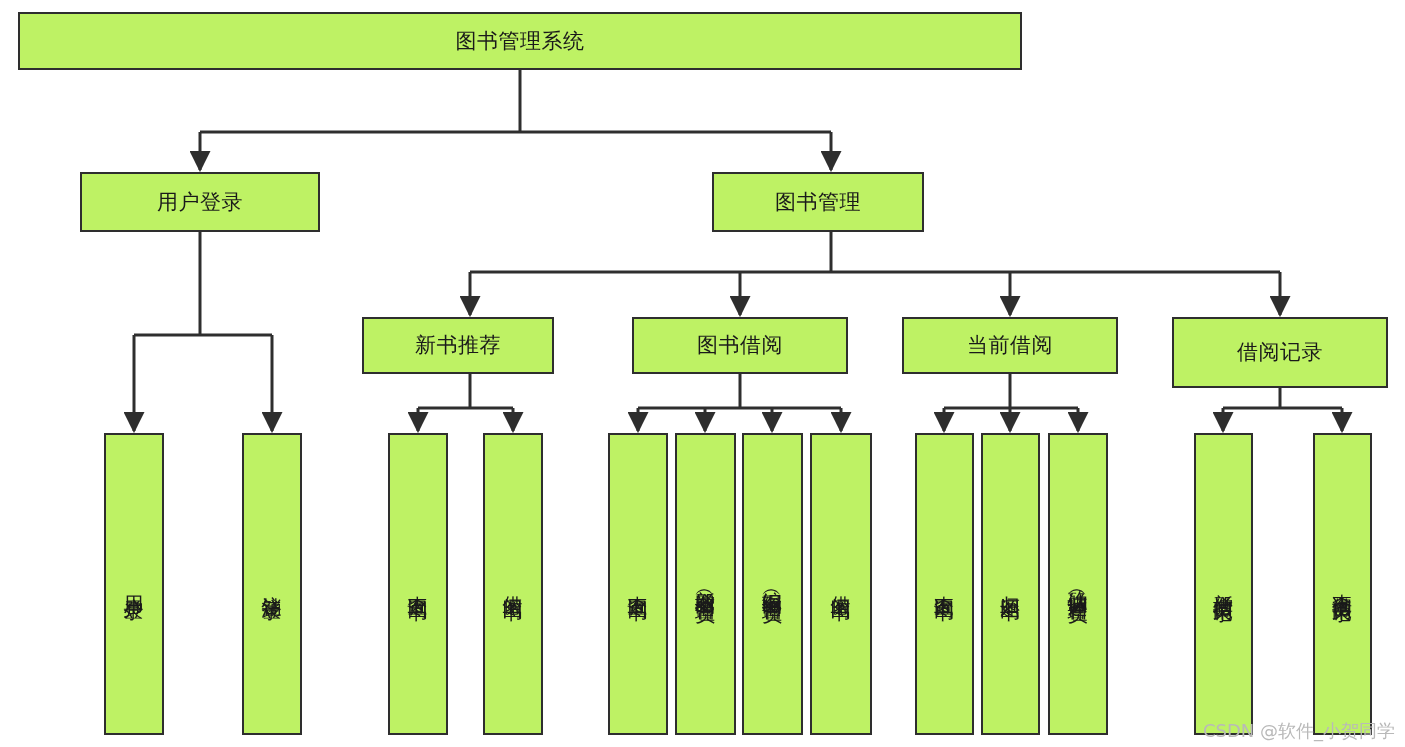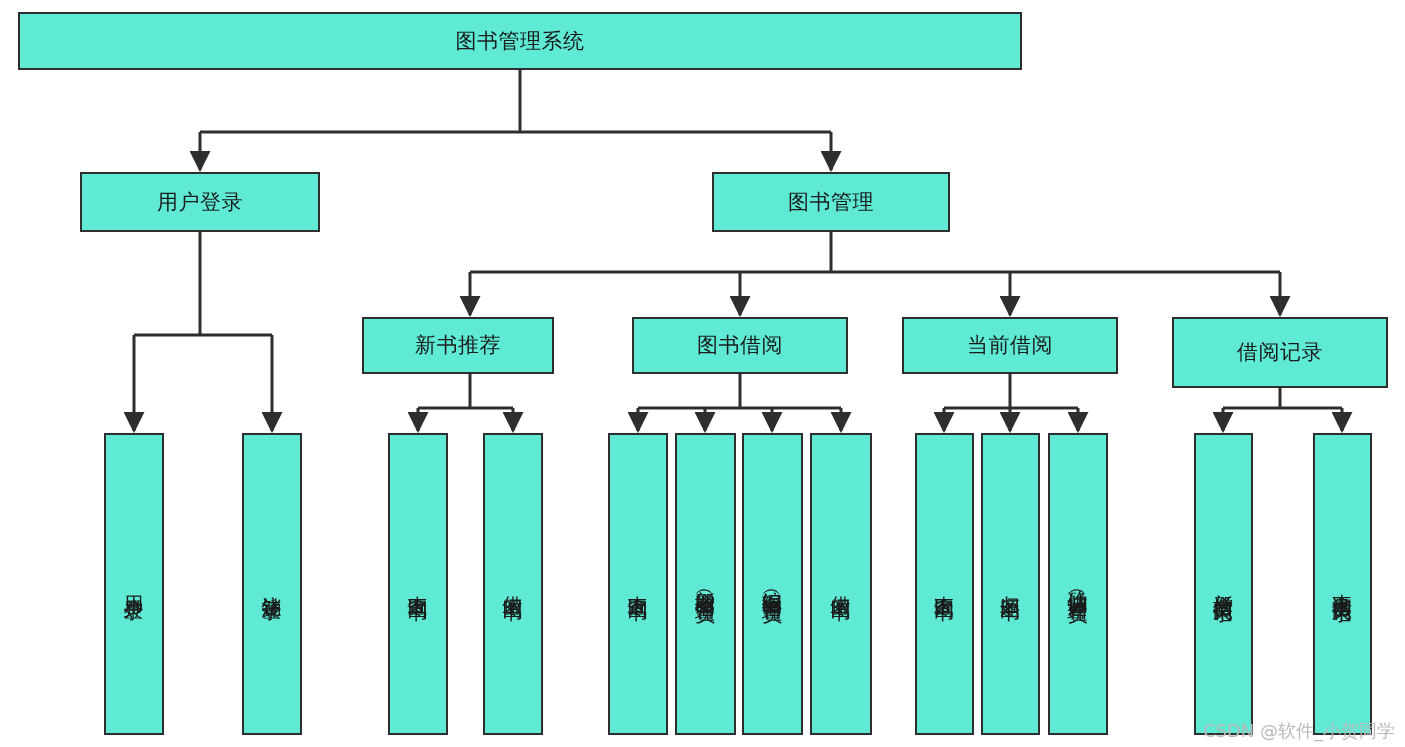--- a/index.html
+++ b/index.html
@@ -13,21 +13,21 @@
   #canvas {
     position: relative;
     width: 1405px;
     height: 747px;
     background: #ffffff;
     overflow: hidden;
   }
   .node {
     position: absolute;
     box-sizing: border-box;
-    background: #5eead4;
+    background: #bef264;
     border: 2px solid #2e2e2e;
     display: flex;
     align-items: center;
     justify-content: center;
     color: #1a1a1a;
   }
   .node-label {
     text-align: center;
     line-height: 1.15;
     letter-spacing: 0.5px;
@@ -123,21 +123,21 @@
     </g>
   </svg>
 
   <div class="node horizontal" style="left: 18px; top: 12px; width: 1004px; height: 58px;">
     <span class="node-label">图书管理系统</span>
   </div>
 
   <div class="node horizontal" style="left: 80px; top: 172px; width: 240px; height: 60px;">
     <span class="node-label">用户登录</span>
   </div>
-  <div class="node horizontal" style="left: 712px; top: 172px; width: 238px; height: 60px;">
+  <div class="node horizontal" style="left: 712px; top: 172px; width: 212px; height: 60px;">
     <span class="node-label">图书管理</span>
   </div>
 
   <div class="node horizontal" style="left: 362px; top: 317px; width: 192px; height: 57px;">
     <span class="node-label">新书推荐</span>
   </div>
   <div class="node horizontal" style="left: 902px; top: 317px; width: 216px; height: 57px;">
     <span class="node-label">当前借阅</span>
   </div>
   <div class="node horizontal" style="left: 632px; top: 317px; width: 216px; height: 57px;">

